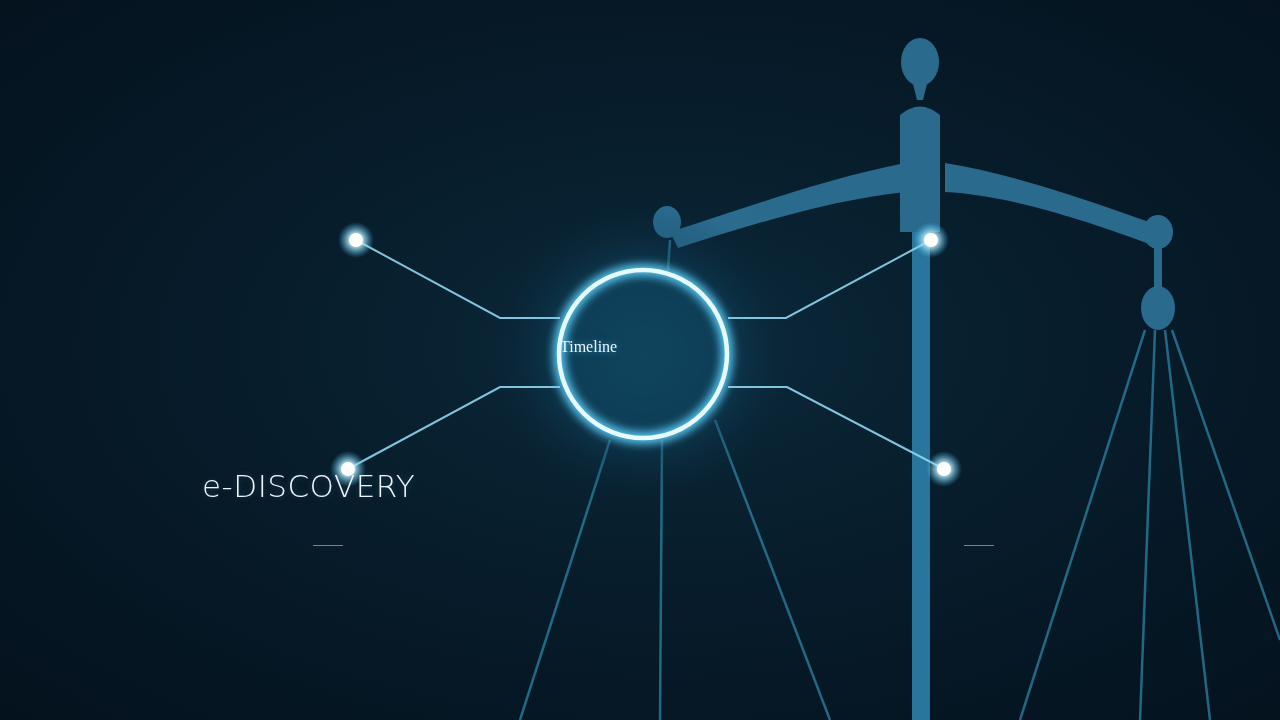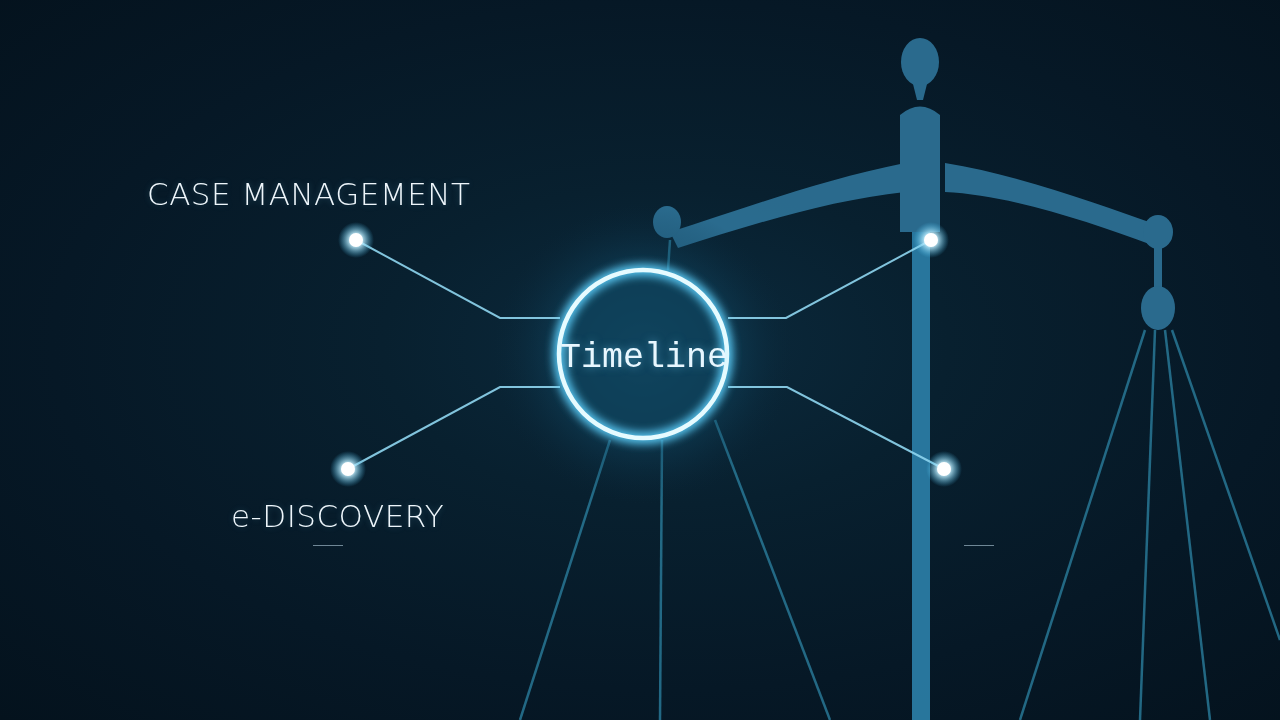--- a/index.html
+++ b/index.html
@@ -2,22 +2,22 @@
 <html><head>
 <meta charset="utf-8">
 <style>
   html, body { margin:0; padding:0; }
   body { width:1280px; height:720px; overflow:hidden; background:#061826; font-family:"DejaVu Sans", sans-serif; }
   .stage { position:relative; width:1280px; height:720px;
     background: radial-gradient(ellipse at 52% 48%, #0b2a3d 0%, #08202f 30%, #061826 65%, #04121d 100%); }
   svg.art { position:absolute; left:0; top:0; }
   .label { position:absolute; color:#eef6fb; font-size:31px; letter-spacing:0.5px; white-space:nowrap;
     font-family:"DejaVu Sans", sans-serif; font-weight:300; text-shadow:0 0 6px rgba(120,200,240,0.25); }
-  .center-label { position:absolute; left:560px; top:338px; width:166px; text-align:right; color:#e8f7ff;
-    font-size:35px; font-family:Liberation Mono, monospace; text-shadow:0 0 8px rgba(120,220,255,0.5); }
+  .center-label { position:absolute; left:560px; top:338px; width:166px; text-align:left; color:#e8f7ff;
+    font-size:16px; font-family:Liberation Serif, serif; text-shadow:0 0 8px rgba(120,220,255,0.5); }
   .dash { position:absolute; height:1px; width:30px; background:#6f8796; }
 </style>
 </head>
 <body>
 
 <div class="stage">
 
   <svg class="art" width="1280" height="720" viewBox="0 0 1280 720">
     <defs>
       <radialGradient id="cglow" cx="50%" cy="50%" r="50%">
@@ -89,20 +89,19 @@
       <circle cx="348" cy="469" r="7" fill="#ffffff"></circle>
       <circle cx="931" cy="240" r="18" fill="url(#dotglow)"></circle>
       <circle cx="931" cy="240" r="7" fill="#ffffff"></circle>
       <circle cx="944" cy="469" r="18" fill="url(#dotglow)"></circle>
       <circle cx="944" cy="469" r="7" fill="#ffffff"></circle>
     </g>
   </svg>
 
   <div class="center-label">Timeline</div>
 
-  <div class="label" style="left:147px; top:176px;">CASE MANAGEMENT</div>
 
-  <div class="label" style="left:202px; top:498px;margin-left:29px;">e-DISCOVERY</div>
+  <div class="label" style="left:202px; top:468px;">e-DISCOVERY</div>
   <div class="dash" style="left:313px; top:545px;"></div>
 
   <div class="dash" style="left:964px; top:545px;"></div>
 
 </div>
 
 </body></html>

